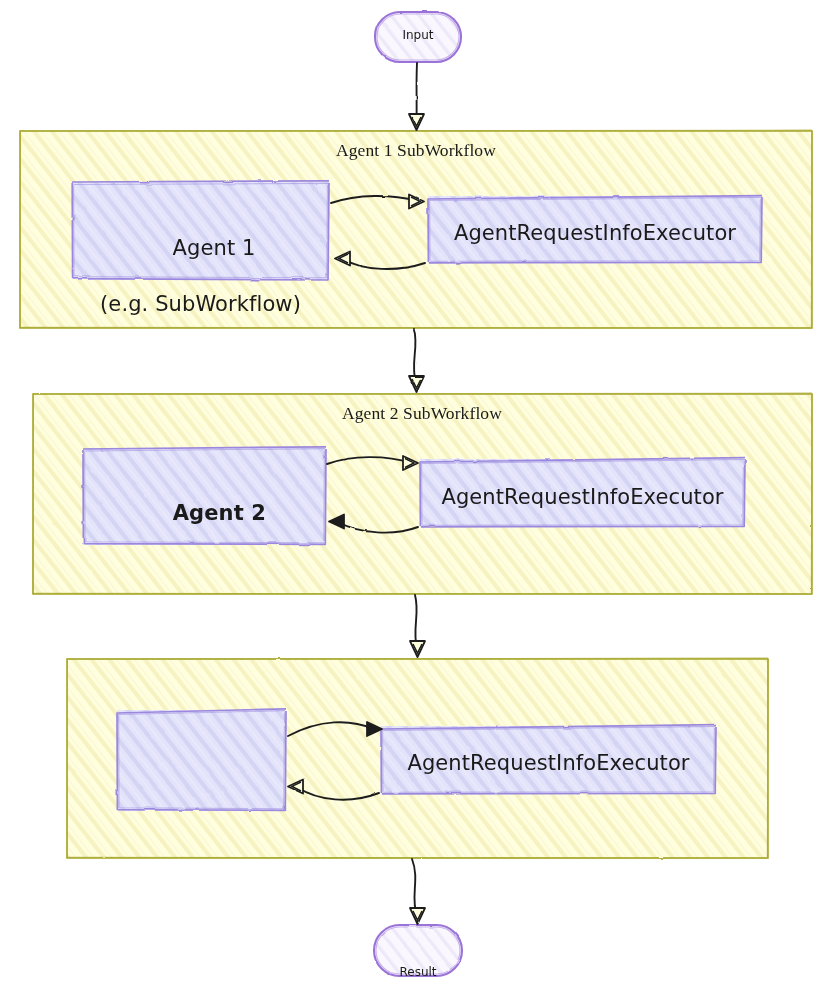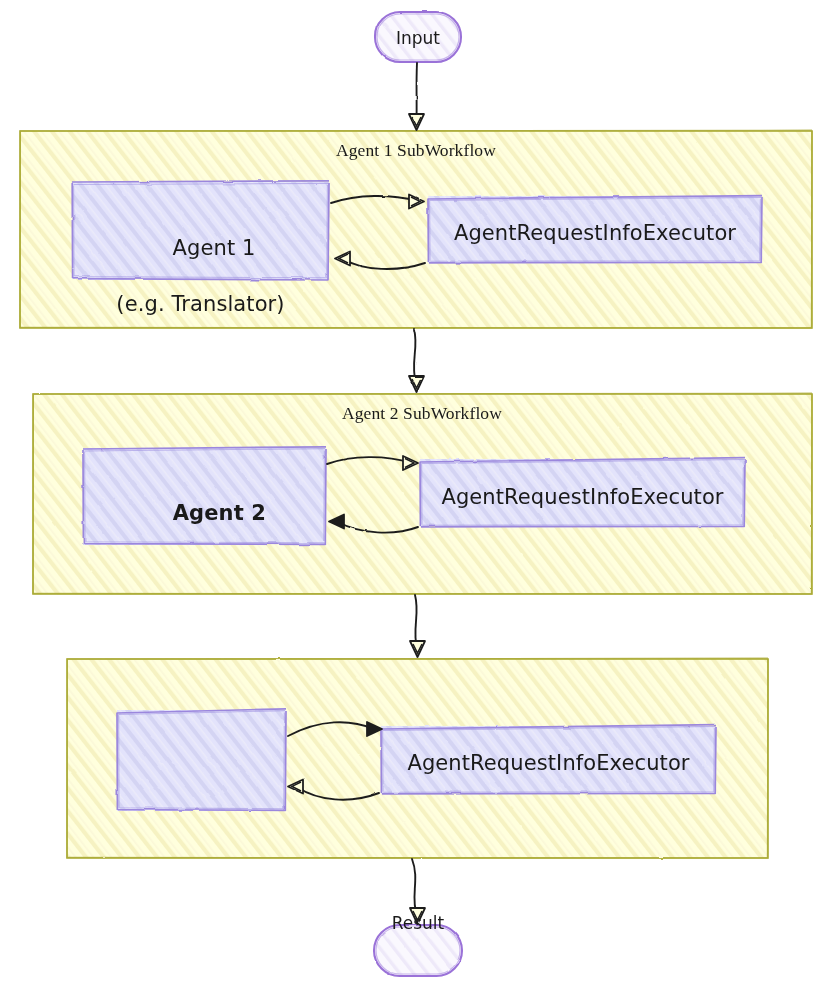--- a/index.html
+++ b/index.html
@@ -46,21 +46,21 @@
     font-family: Liberation Serif, serif;
   }
   .node-label {
     font-size: 21px;
     letter-spacing: 0.1px;
   }
   .node-label .sub {
     display: block;
   }
   .terminal-label {
-    font-size: 17px;
+    font-size: 12px;
   }
 
   
   .hit {
     position: absolute;
     background: transparent;
     border: 0;
     padding: 0;
     margin: 0;
     cursor: pointer;
@@ -247,33 +247,33 @@
       <path d="M410,908 L417.5,924 L425,908 Z" fill="#ffffde" stroke="#1f1f1f" stroke-width="1.8" stroke-linejoin="round"></path>
       <path d="M413,911 L417.5,920 L422,911" fill="none" stroke="#1f1f1f" stroke-width="1.5"></path>
     </g>
   </svg>
 
   <div class="label terminal-label" style="left:375px; top:27px; width:86px;">Input</div>
 
   <div class="label subgraph-title" style="left:266px; top:139px; width:300px;">Agent 1 SubWorkflow</div>
   <div class="label node-label" style="left:72px; top:206px; width:257px;">
     <span>Agent 1</span>
-    <span class="sub">(e.g. Translator)</span>
+    <span class="sub">(e.g. SubWorkflow)</span>
   </div>
   <div class="label node-label" style="left:428px; top:219px; width:334px;">AgentRequestInfoExecutor</div>
 
   <div class="label subgraph-title" style="left:272px; top:402px; width:300px;">Agent 2 SubWorkflow</div>
   <div class="label node-label" style="left:83px; top:471px; width:243px;font-weight:bold;">
     <span>Agent 2</span>
   </div>
   <div class="label node-label" style="left:420px; top:483px; width:325px;">AgentRequestInfoExecutor</div>
 
   <div class="label node-label" style="left:381px; top:749px; width:335px;">AgentRequestInfoExecutor</div>
 
-  <div class="label terminal-label" style="left:374px; top:912px; width:88px;">Result</div>
+  <div class="label terminal-label" style="left:374px; top:964px; width:88px;">Result</div>
 
   <div class="hit" style="left:375px; top:12px; width:86px; height:50px;"></div>
   <div class="hit" style="left:72px;  top:182px; width:257px; height:98px;"></div>
   <div class="hit" style="left:428px; top:196px; width:334px; height:67px;"></div>
   <div class="hit" style="left:83px;  top:448px; width:243px; height:97px;"></div>
   <div class="hit" style="left:420px; top:459px; width:325px; height:68px;"></div>
   <div class="hit" style="left:117px; top:710px; width:169px; height:101px;"></div>
   <div class="hit" style="left:381px; top:726px; width:335px; height:68px;"></div>
   <div class="hit" style="left:374px; top:925px; width:88px; height:51px;"></div>
 </div>

